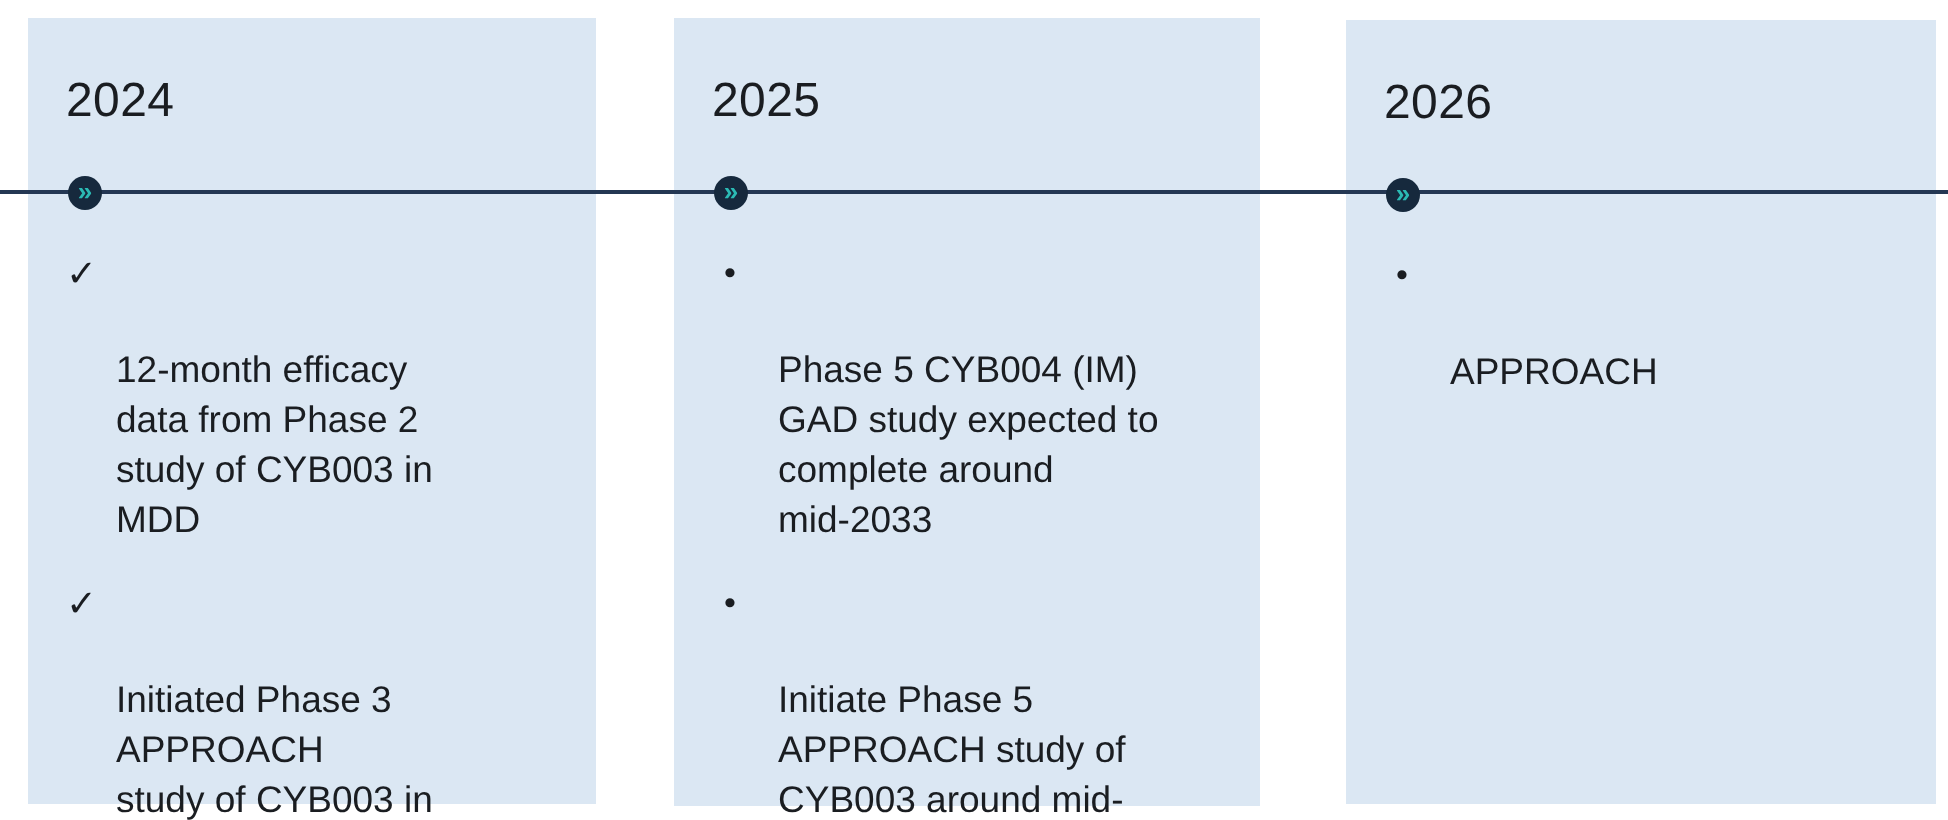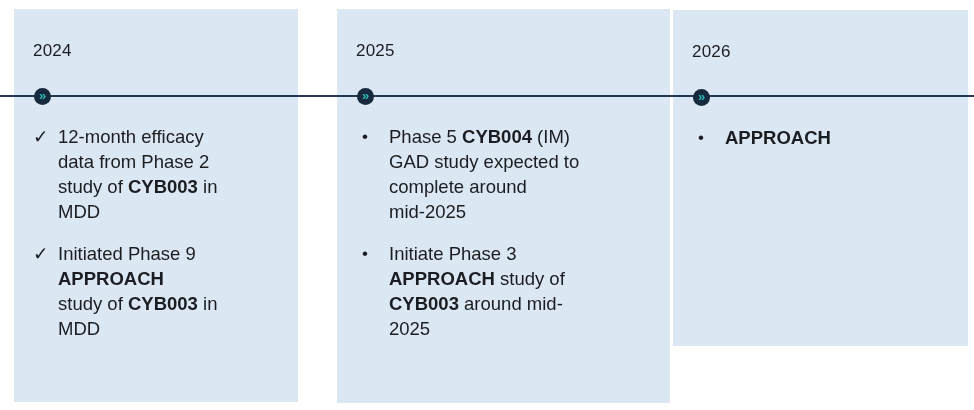--- a/index.html
+++ b/index.html
@@ -24,24 +24,24 @@
     background:var(--line);
     z-index:1;
   }
   .card{
     position:absolute;
     background:var(--card-bg);
     box-sizing:border-box;
     padding:27px 10px 0 19px;
   }
   .card-1{left:14px;top:9px;width:284px;height:393px;}
-  .card-2{left:337px;top:9px;width:333px;height:394px;}
-  .card-3{left:673px;top:10px;width:295px;height:336px;}
+  .card-2{left:337px;top:9px;width:293px;height:394px;}
+  .card-3{left:673px;top:10px;width:295px;height:392px;}
   .year{
-    font-size:17px;
+    font-size:24px;
     font-weight:500;
     line-height:30px;
     letter-spacing:0.2px;
   }
   .marker{
     position:absolute;
     left:20px;top:79px;
     width:17px;height:17px;
     border-radius:50%;
     background:var(--circle);
@@ -69,22 +69,23 @@
   .bullet{
     flex:0 0 25px;
     width:25px;
   }
   .style-dot .bullet{flex:0 0 27px;width:27px;}
   .style-dot ul.milestones{margin-left:6px;}
   .bullet.dot{font-size:17px;}
   .item-text{
     flex:1;
     white-space:pre-line;
+    margin-top:48px;
   }
-  .item-text strong{font-weight:700;}
+  .item-text strong{font-weight:400;}
 </style>
 </head>
 <body>
 
 <div class="stage">
 
   <div class="axis-line"></div>
 
   <div class="card card-1 style-check">
     <div class="year">2024</div>
@@ -94,44 +95,44 @@
     <ul class="milestones">
         <li>
           <span class="bullet">✓</span>
           <span class="item-text"><span>12-month efficacy
 data from Phase 2
 study of </span><strong>CYB003</strong><span> in
 MDD</span></span>
         </li>
         <li>
           <span class="bullet">✓</span>
-          <span class="item-text"><span>Initiated Phase 9
+          <span class="item-text"><span>Initiated Phase 3
 </span><strong>APPROACH</strong><span>
 study of </span><strong>CYB003</strong><span> in
 MDD</span></span>
         </li>
       </ul>
   </div>
 
   <div class="card card-2 style-dot">
     <div class="year">2025</div>
     <div class="marker">
       <span class="chev">»</span>
     </div>
     <ul class="milestones">
         <li>
           <span class="bullet dot">•</span>
           <span class="item-text"><span>Phase 5 </span><strong>CYB004</strong><span> (IM)
 GAD study expected to
 complete around
-mid-2025</span></span>
+mid-2033</span></span>
         </li>
         <li>
           <span class="bullet dot">•</span>
-          <span class="item-text"><span>Initiate Phase 3
+          <span class="item-text"><span>Initiate Phase 5
 </span><strong>APPROACH</strong><span> study of
 </span><strong>CYB003</strong><span> around mid-
 2025</span></span>
         </li>
       </ul>
   </div>
 
   <div class="card card-3 style-dot">
     <div class="year">2026</div>
     <div class="marker">

